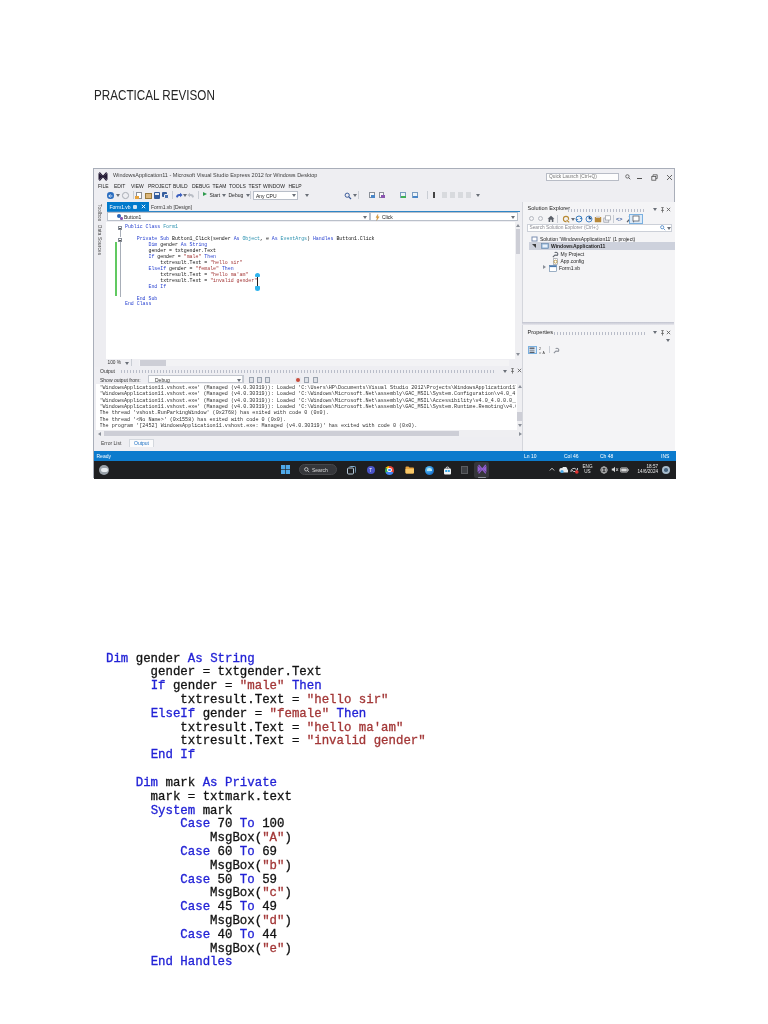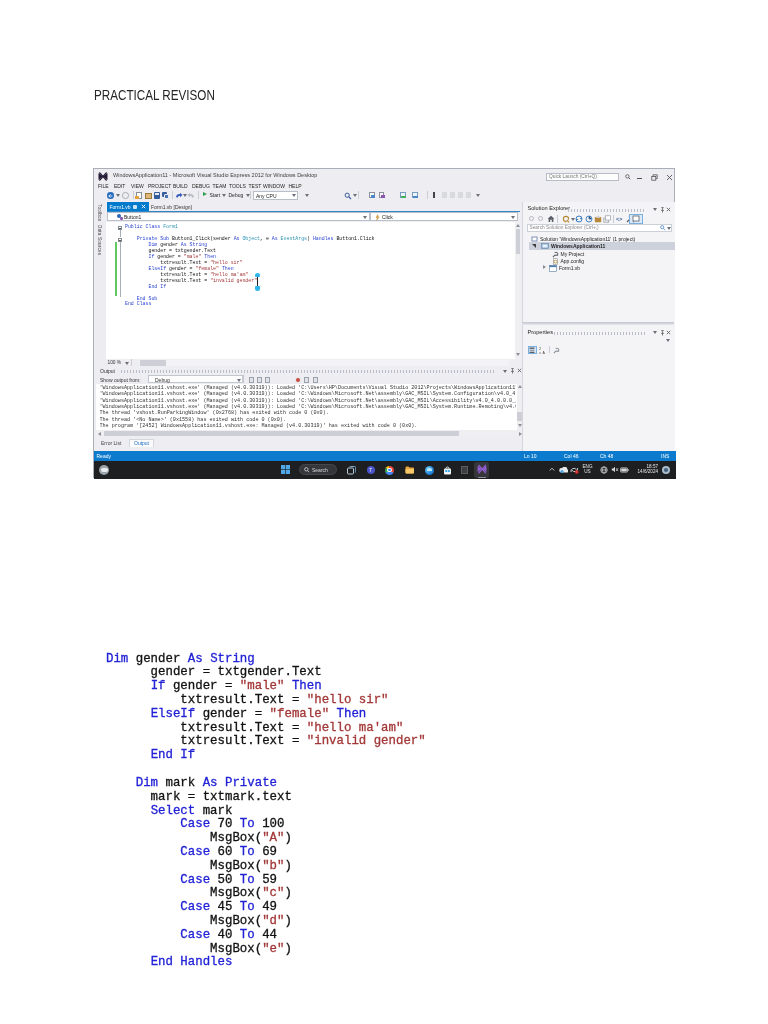--- a/index.html
+++ b/index.html
@@ -436,21 +436,21 @@
       gender = txtgender.Text
       <span class="k">If</span> gender = <span class="s">"male"</span> <span class="k">Then</span>
           txtresult.Text = <span class="s">"hello sir"</span>
       <span class="k">ElseIf</span> gender = <span class="s">"female"</span> <span class="k">Then</span>
           txtresult.Text = <span class="s">"hello ma'am"</span>
           txtresult.Text = <span class="s">"invalid gender"</span>
       <span class="k">End If</span>
 
     <span class="k">Dim</span> mark <span class="k">As</span> <span class="k">Private</span>
       mark = txtmark.text
-      <span class="k">Select</span> mark
+      <span class="k">System</span> mark
           <span class="k">Case</span> 70 <span class="k">To</span> 100
               MsgBox(<span class="s">"A"</span>)
           <span class="k">Case</span> 60 <span class="k">To</span> 69
               MsgBox(<span class="s">"b"</span>)
           <span class="k">Case</span> 50 <span class="k">To</span> 59
               MsgBox(<span class="s">"c"</span>)
           <span class="k">Case</span> 45 <span class="k">To</span> 49
               MsgBox(<span class="s">"d"</span>)
           <span class="k">Case</span> 40 <span class="k">To</span> 44
               MsgBox(<span class="s">"e"</span>)

